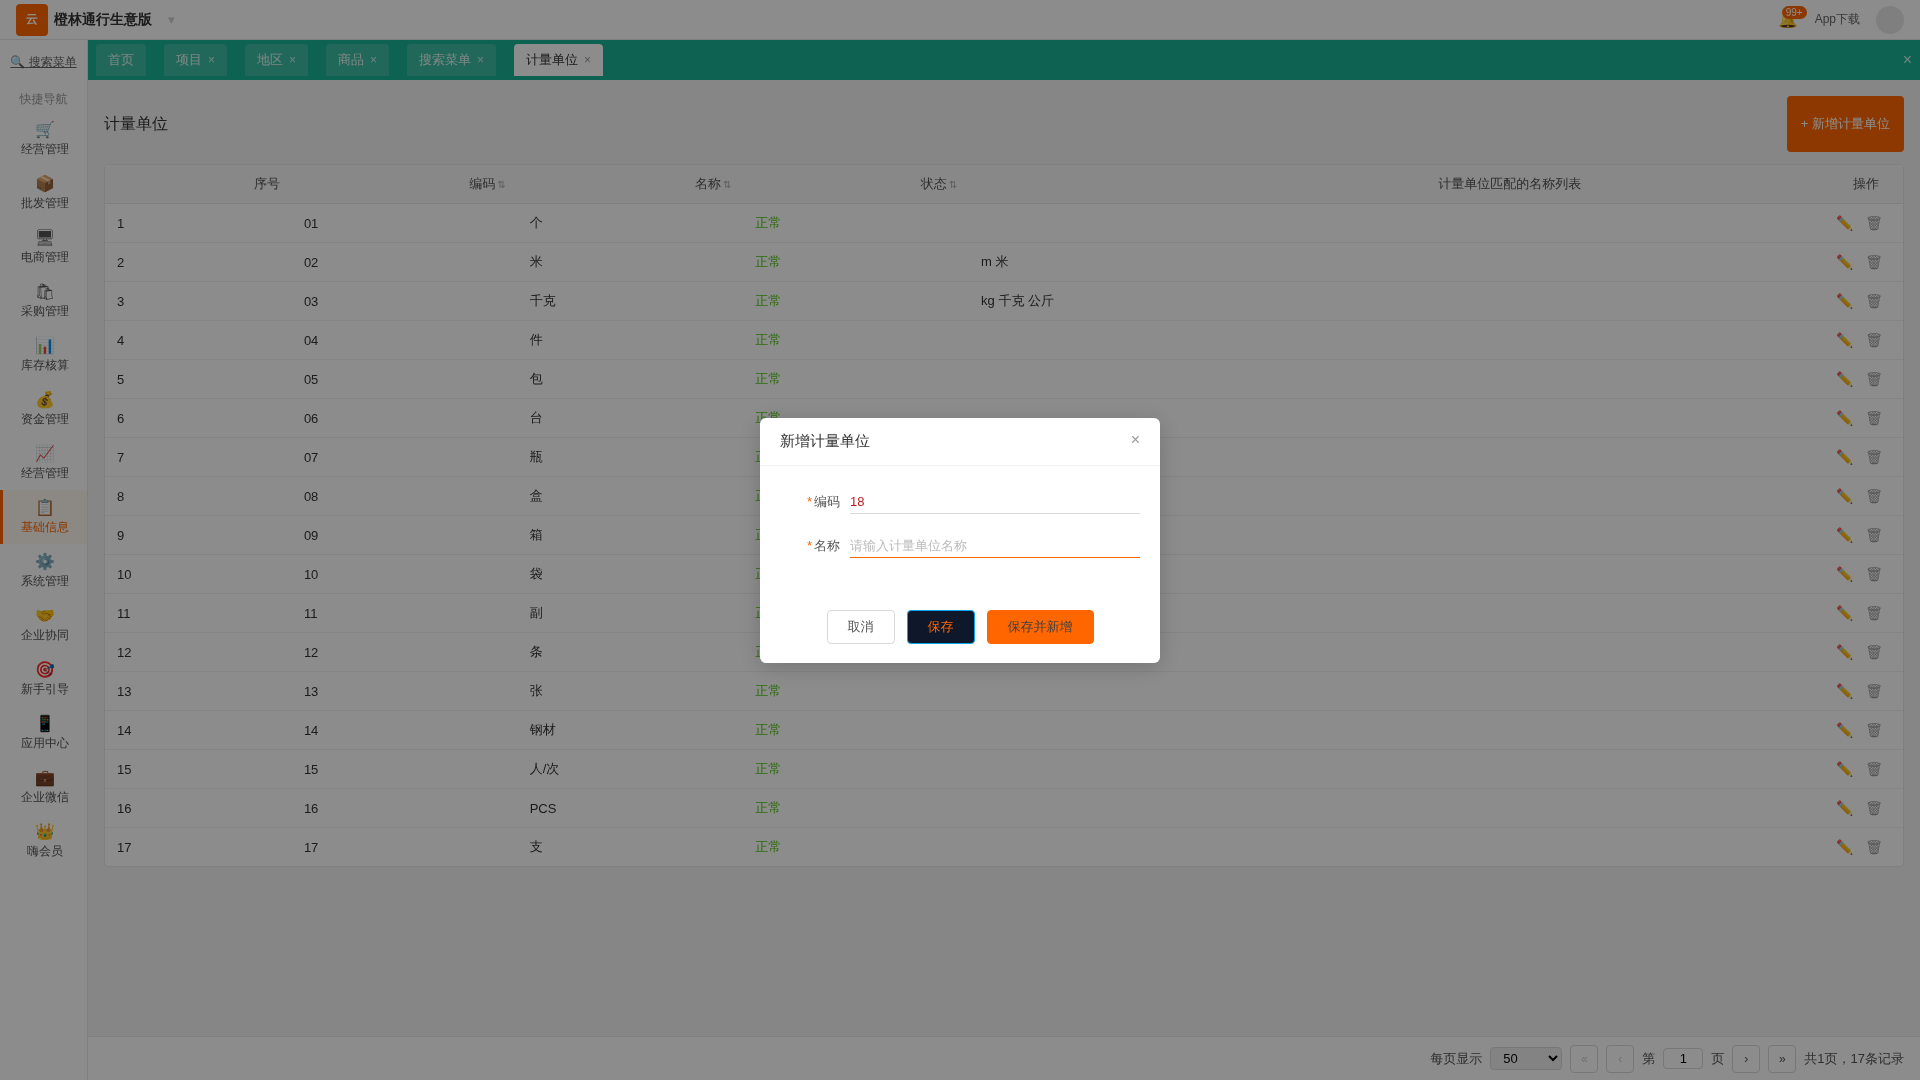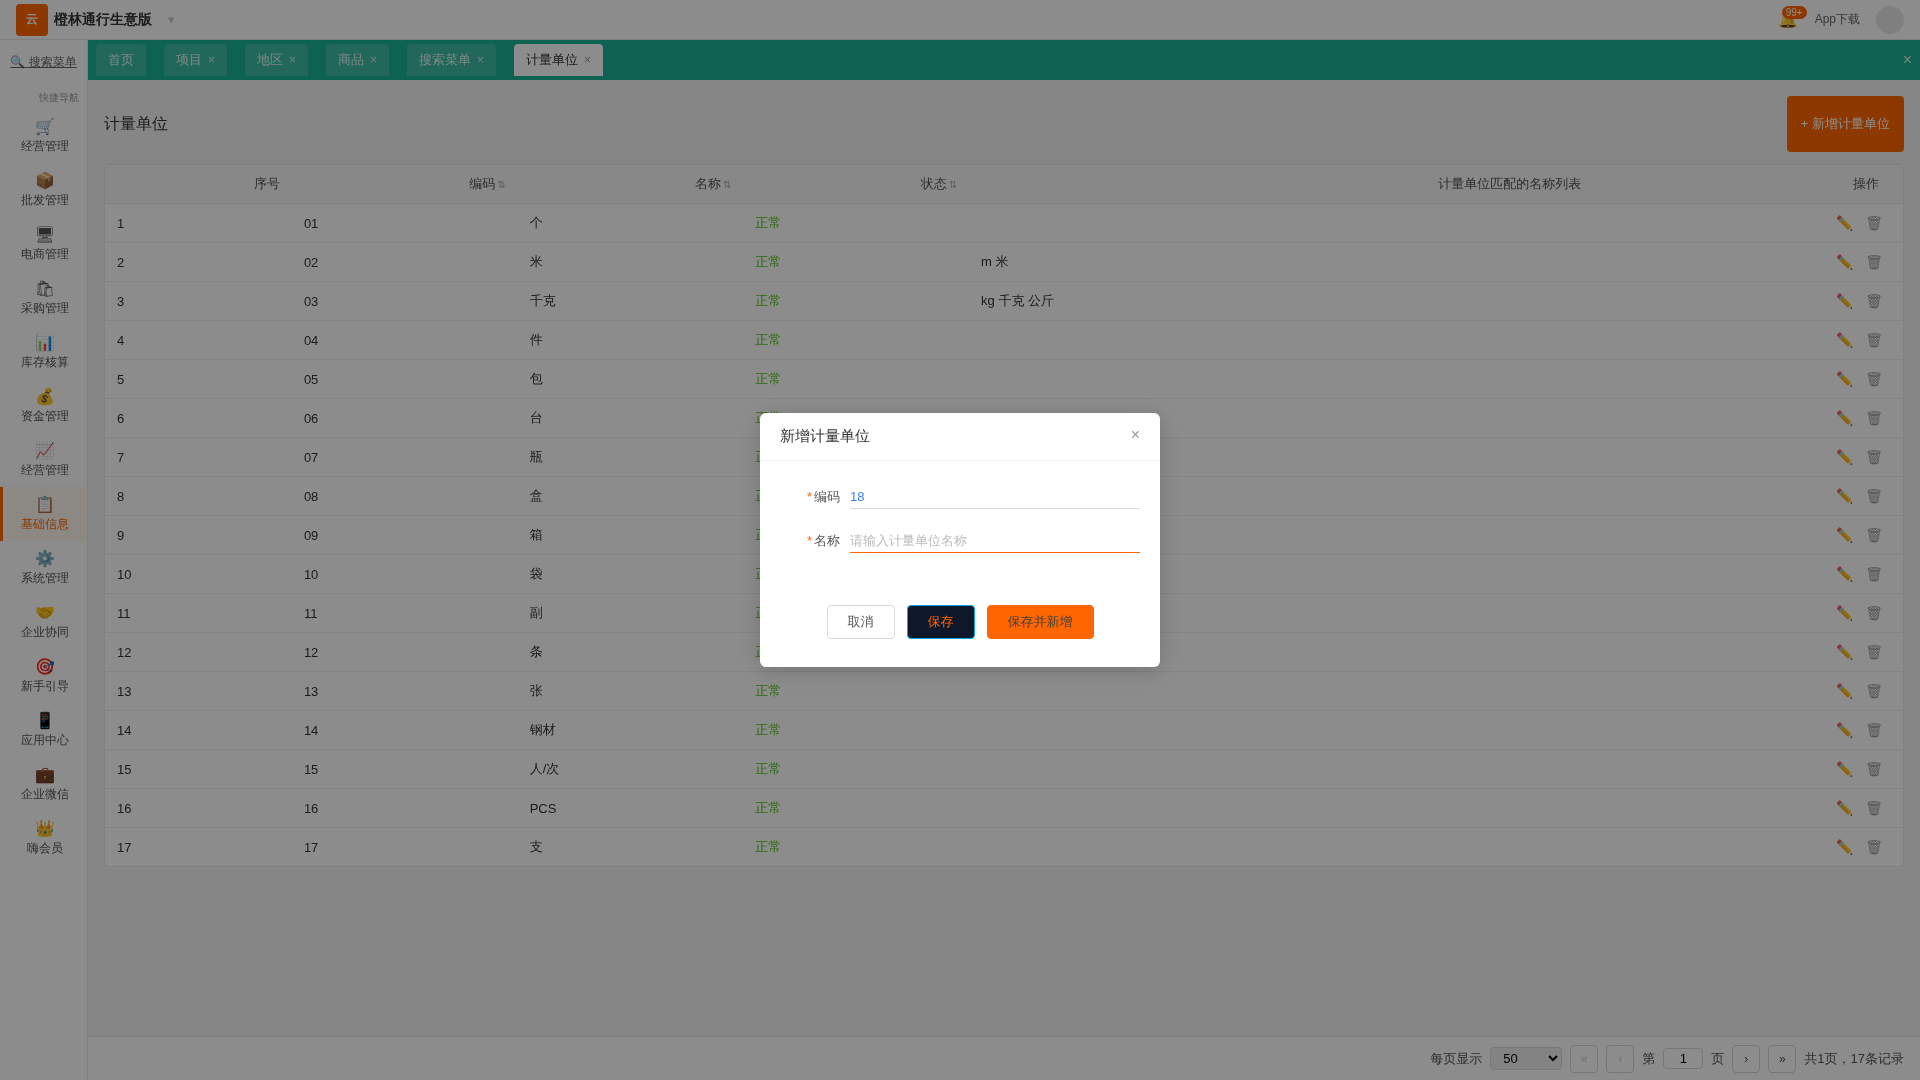--- a/index.html
+++ b/index.html
@@ -17,21 +17,21 @@
     .app-download { color: #666; cursor: pointer; font-size: 12px; }
     .avatar { width: 28px; height: 28px; background: #e8e8e8; border-radius: 50%; }
 
     
     .main-layout { display: flex; flex: 1; overflow: hidden; }
 
     
     .sidebar { width: 88px; background: #fff; display: flex; flex-direction: column; border-right: 1px solid #e8e8e8; flex-shrink: 0; overflow-y: auto; }
     .sidebar-search { padding: 8px; }
     .sidebar-search-btn { width: 100%; background: none; border: none; cursor: pointer; color: #666; font-size: 12px; padding: 6px 0; text-align: center; display: block; text-decoration: underline; }
-    .sidebar-nav-label { padding: 6px 8px 4px; font-size: 10px; color: #999; text-align: right; }
+    .sidebar-nav-label { padding: 6px 8px 4px; font-size: 12px; color: #999; text-align: center; }
     .sidebar-item { padding: 8px 4px; text-align: center; cursor: pointer; color: #555; font-size: 12px; border-left: 3px solid transparent; display: flex; flex-direction: column; align-items: center; gap: 2px; }
     .sidebar-item.active { background: #fff7f0; color: #f60; border-left-color: #f60; }
     .sidebar-item .s-icon { font-size: 16px; }
 
     
     .content-area { flex: 1; display: flex; flex-direction: column; overflow: hidden; }
 
     
     .tab-bar { height: 40px; background: #1ab394; display: flex; align-items: center; padding: 0 8px; gap: 18px; flex-shrink: 0; position: relative; }
     .tab-item { height: 32px; padding: 0 12px; display: flex; align-items: center; gap: 6px; cursor: pointer; border-radius: 4px 4px 0 0; font-size: 13px; color: rgba(255,255,255,0.85); background: rgba(255,255,255,0.15); }
@@ -69,24 +69,24 @@
 
     
     .modal { background: #fff; border-radius: 6px; width: 400px; box-shadow: 0 4px 24px rgba(0,0,0,0.18); overflow: hidden; }
     .modal-header { padding: 14px 20px; display: flex; align-items: flex-start; justify-content: space-between; border-bottom: 1px solid #f0f0f0; }
     .modal-title { font-size: 15px; color: #333; font-weight: 500; }
     .modal-close { background: none; border: none; cursor: pointer; color: #999; font-size: 16px; line-height: 1; }
     .modal-body { padding: 24px 20px 20px; }
     .form-row { display: flex; align-items: center; margin-bottom: 20px; }
     .form-label { width: 60px; text-align: right; margin-right: 10px; font-size: 13px; color: #555; flex-shrink: 0; }
     .form-label .required { color: #f60; margin-right: 2px; }
-    .form-input { flex: 1; border: none; border-bottom: 1px solid #d9d9d9; padding: 4px 0; font-size: 13px; outline: none; color: #3b82f6; }
+    .form-input { flex: 1; border: none; border-bottom: 1px solid #d9d9d9; padding: 4px 0; font-size: 13px; outline: none; color: #b91c1c; }
     .form-input.name-input { border-bottom-color: #f60; }
     .form-input::placeholder { color: #bbb; }
-    .modal-footer { padding: 12px 20px 28px; display: flex; align-items: center; justify-content: center; gap: 12px; }
+    .modal-footer { padding: 12px 20px 19px; display: flex; align-items: center; justify-content: center; gap: 12px; }
     .btn-cancel { background: #fff; border: 1px solid #d9d9d9; color: #555; padding: 7px 20px; border-radius: 4px; cursor: pointer; font-size: 13px; }
     .btn-save { background: #0f172a; border: 1px solid #0ea5e9; color: #f60; padding: 7px 20px; border-radius: 4px; cursor: pointer; font-size: 13px; }
     .btn-save-add { background: #f60; border: 1px solid #f60; color: #404040; padding: 7px 20px; border-radius: 4px; cursor: pointer; font-size: 13px; text-align: center; }
   </style>
 </head>
 <body>
 
 <div class="top-bar">
   <div class="top-bar-left">
     <div class="logo-area">

